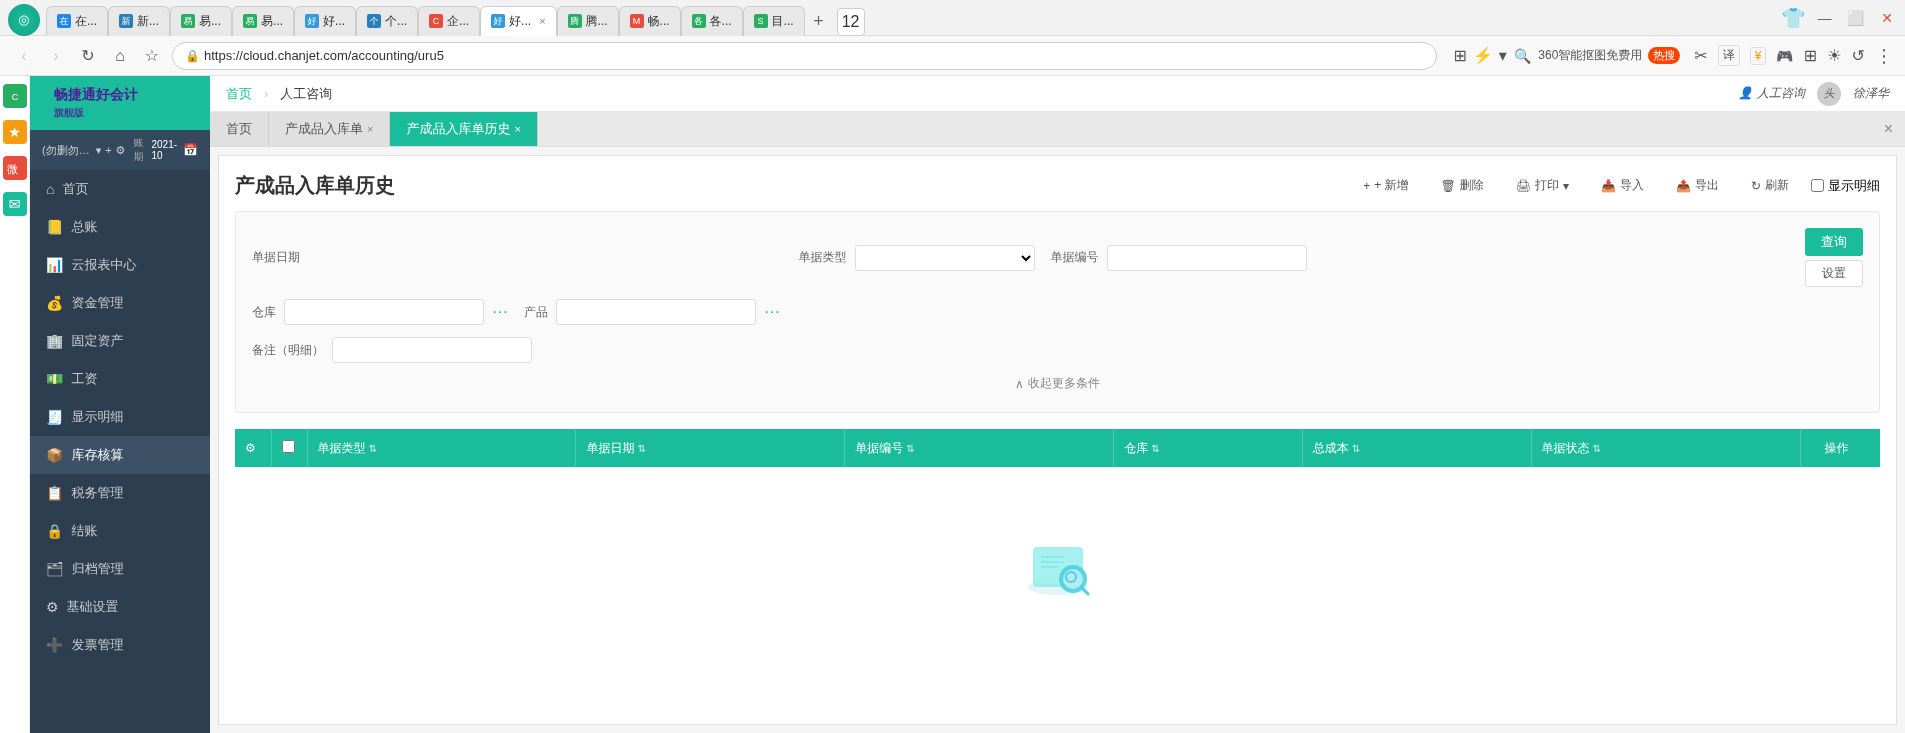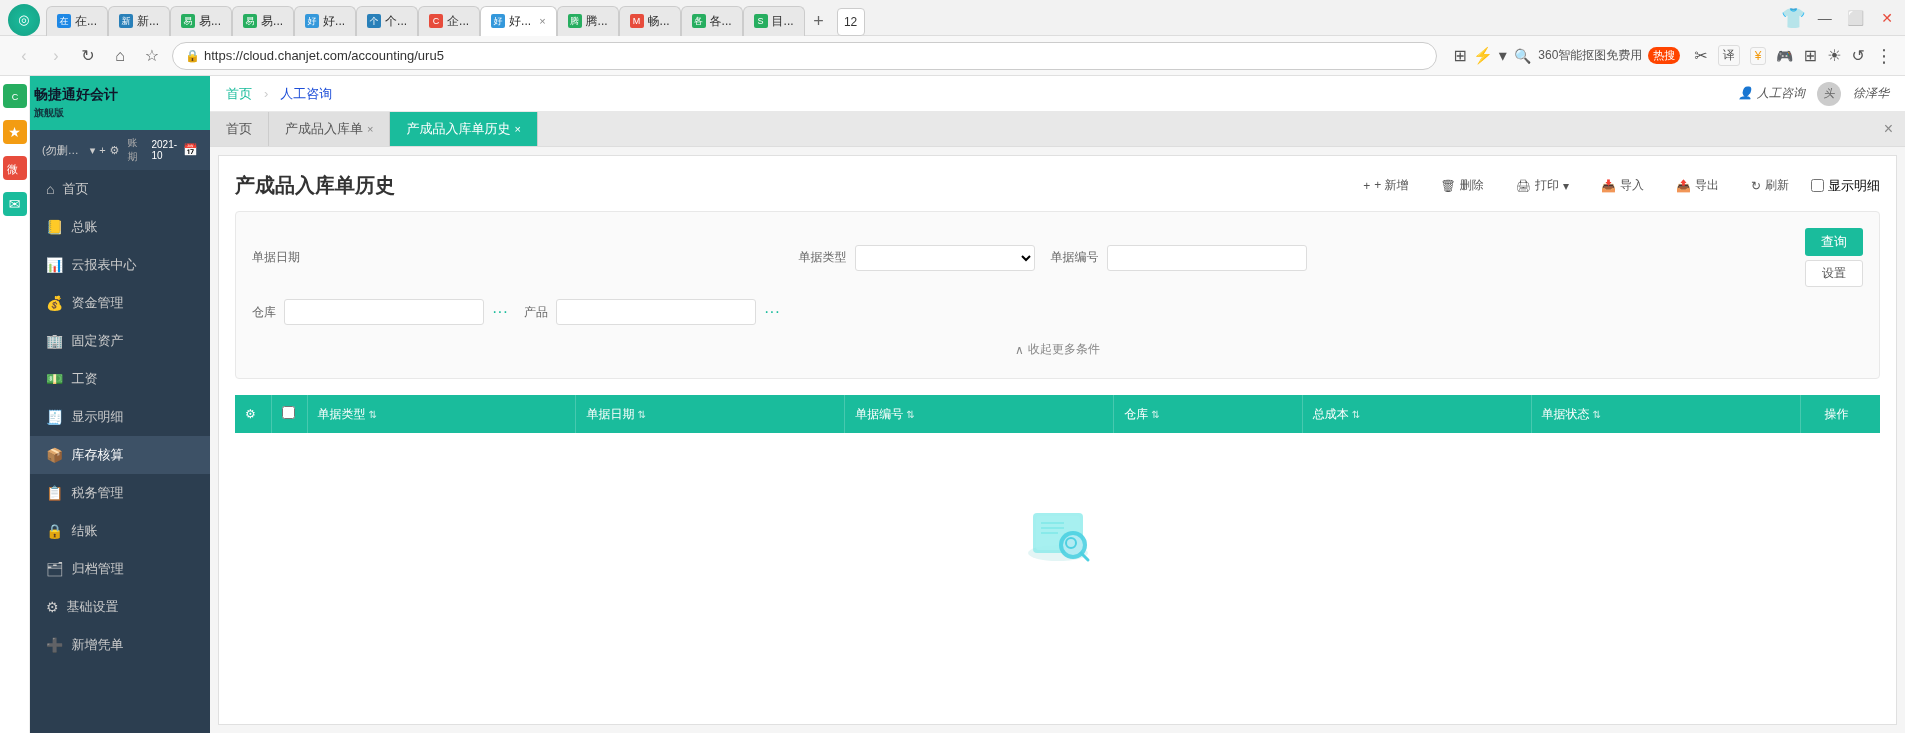--- a/index.html
+++ b/index.html
@@ -59,21 +59,21 @@
       cursor: pointer;
     }
     .tab-count {
       width: 28px;
       height: 28px;
       border: 1px solid #ccc;
       border-radius: 4px;
       display: flex;
       align-items: center;
       justify-content: center;
-      font-size: 12px;
+      font-size: 16px;
       color: #333;
       background: #fff;
       margin-left: 4px;
     }
     .browser-controls-right {
       display: flex;
       align-items: center;
       gap: 8px;
       margin-left: auto;
       font-size: 18px;
@@ -166,22 +166,22 @@
     
     .sidebar {
       width: 180px;
       background: #2c3e50;
       display: flex;
       flex-direction: column;
       overflow: hidden;
     }
     .sidebar-header {
       background: #1abc9c;
-      padding: 10px 4px;
-      color: #0f172a;
+      padding: 10px 24px;
+      color: #4c1d95;
       font-size: 14px;
       font-weight: bold;
       display: flex;
       flex-direction: column;
       gap: 2px;
       justify-content: flex-end;
     }
     .sidebar-header .sub {
       font-size: 10px;
       opacity: 0.8;
@@ -600,21 +600,21 @@
     <div class="sidebar-header">
       <span>畅捷通好会计</span>
       <span class="sub">旗舰版</span>
     </div>
     <div class="sidebar-company">
       <span style="overflow:hidden;text-overflow:ellipsis;white-space:nowrap;">(勿删勿禁用）江西服宝测试专用</span>
       <span style="margin-left:auto;">▾</span>
       <span>+</span>
       <span>⚙</span>
       <span style="margin-left:4px;color:#aaa;font-size:10px;">账期</span>
-      <span style="color:#fff;font-size:10px;margin-left:10px;">2021-10</span>
+      <span style="color:#fff;font-size:10px;margin-left:4px;">2021-10</span>
       <span style="margin-left:2px;font-size:12px;">📅</span>
     </div>
     <div class="sidebar-menu">
       <div class="sidebar-item">
         <span class="icon">⌂</span>
         <span>首页</span>
       </div>
       <div class="sidebar-item">
         <span class="icon">📒</span>
         <span>总账</span>
@@ -654,31 +654,31 @@
       <div class="sidebar-item">
         <span class="icon">🗂</span>
         <span>归档管理</span>
       </div>
       <div class="sidebar-item">
         <span class="icon">⚙</span>
         <span>基础设置</span>
       </div>
       <div class="sidebar-item">
         <span class="icon">➕</span>
-        <span>新增凭单</span>
+        <span>发票管理</span>
       </div>
     </div>
   </div>
 
   <div class="main-content">
 
     <div class="top-account-bar">
       <span style="color:#1abc9c;cursor:pointer;">首页</span>
       <span style="color:#ccc;">›</span>
-      <span style="color:#1d4ed8;text-align:right;">人工咨询</span>
+      <span style="color:#404040;text-align:right;">人工咨询</span>
       <div class="top-user-area">
         <span style="cursor:pointer;color:#555;">👤 人工咨询</span>
         <span style="width:24px;height:24px;background:#ccc;border-radius:50%;display:inline-flex;align-items:center;justify-content:center;font-size:11px;">头</span>
         <span style="color:#555;">徐泽华</span>
       </div>
     </div>
 
     <div class="page-tabs">
       <div class="page-tab-home">
         <span>首页</span>
@@ -763,20 +763,26 @@
             <input class="input-field" type="text" style="">
             <span class="dots-btn">···</span>
           </div>
           <div class="search-field">
             <span class="field-label">产品</span>
             <input class="input-field" type="text" style="">
             <span class="dots-btn">···</span>
           </div>
         </div>
 
+        <div class="search-row" style="margin-bottom:0;">
+          <div class="search-field">
+            <span class="field-label">备注（明细）</span>
+            <input class="input-field" type="text" style="">
+          </div>
+        </div>
 
         <div class="collapse-btn" style="margin-top:8px;">
           <span>∧</span>
           <span>收起更多条件</span>
         </div>
       </div>
 
       <table class="data-table">
         <thead>
           <tr class="table-header">

